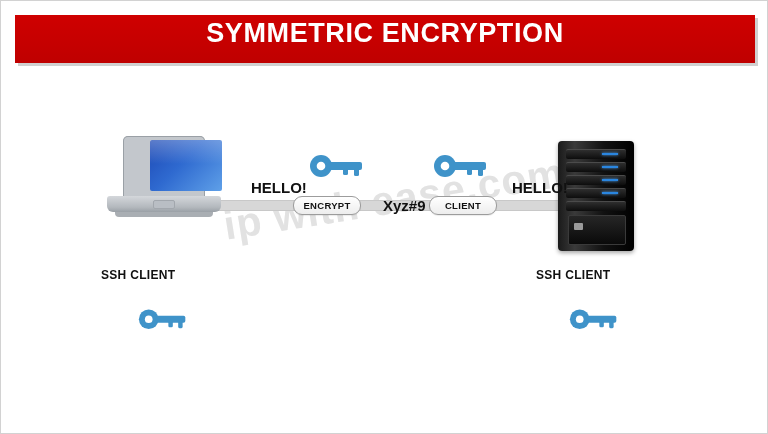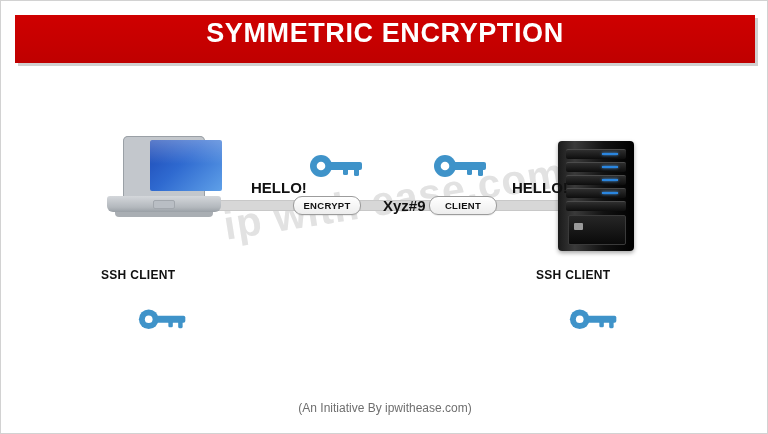--- a/index.html
+++ b/index.html
@@ -237,16 +237,15 @@
         <circle cx="12" cy="13" r="11"></circle>
         <rect x="20" y="9" width="33" height="8" rx="2"></rect>
         <rect x="45" y="15" width="5" height="8" rx="1.5"></rect>
         <rect x="34" y="15" width="5" height="7" rx="1.5"></rect>
       </g>
       <circle cx="12" cy="13" r="4.3" fill="#ffffff"></circle>
     </svg>
   </div>
 
   <div class="footer">
-    <div class="footer-sub">(An Initiative By ipwithease.com)</div>
   </div>
 
 </div>
 
 </body></html>

